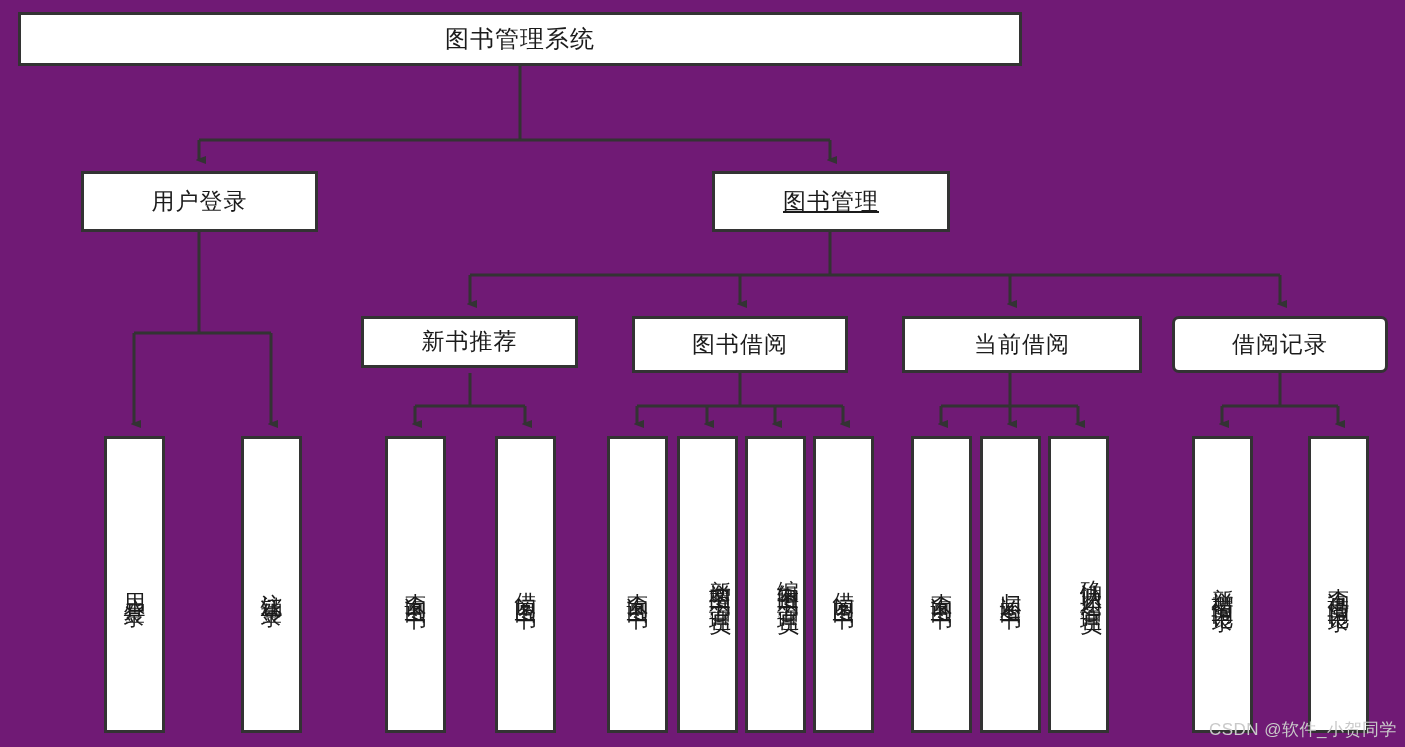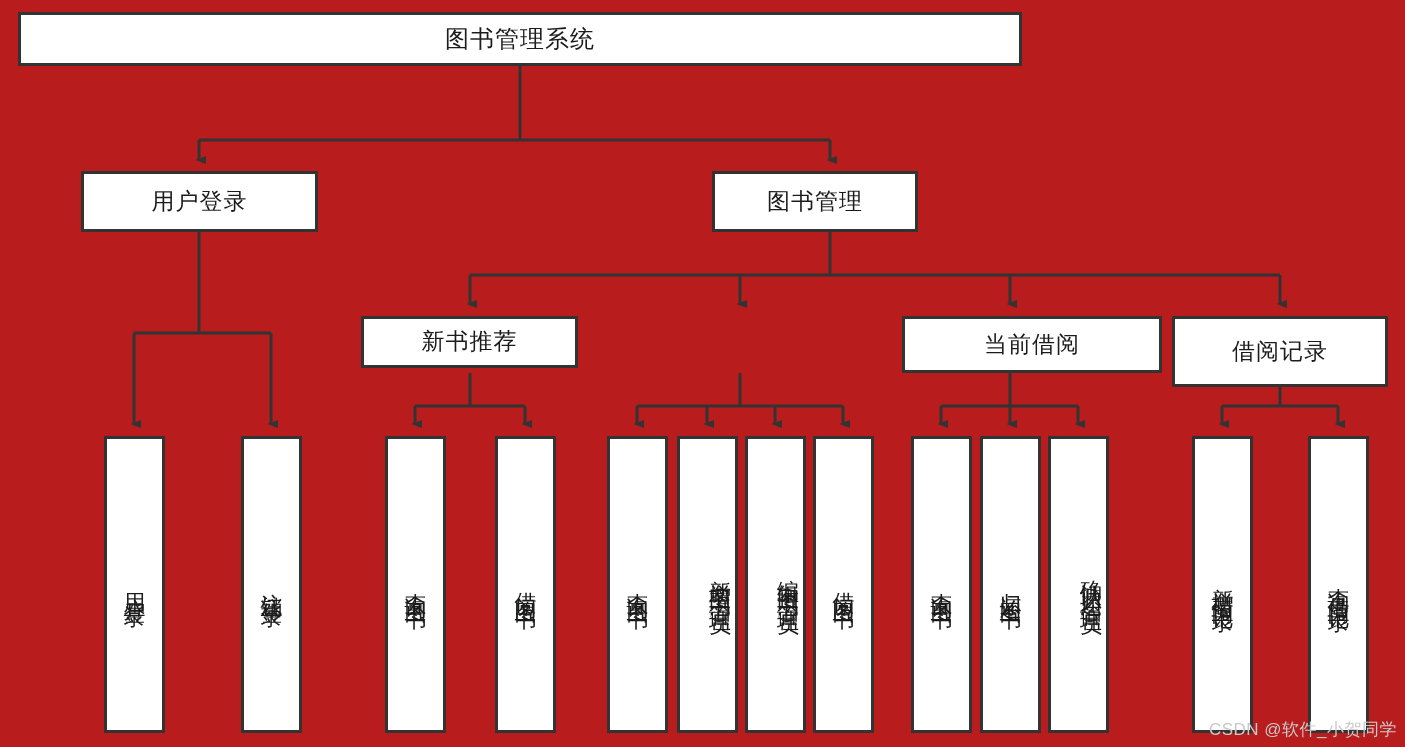--- a/index.html
+++ b/index.html
@@ -8,21 +8,21 @@
     padding: 0;
     background: #ffffff;
   }
   body {
     font-family: "Liberation Sans", "DejaVu Sans", sans-serif;
   }
   #canvas {
     position: relative;
     width: 1405px;
     height: 747px;
-    background: #b91c1c;
+    background: #701a75;
     overflow: hidden;
   }
   svg.connectors {
     position: absolute;
     left: 0;
     top: 0;
     width: 1405px;
     height: 747px;
     pointer-events: none;
   }
@@ -132,28 +132,29 @@
       <path d="M1222,406 L1338,406"></path>
       <path d="M1222,406 L1222,424" marker-end="url(#arrow)"></path>
       <path d="M1338,406 L1338,424" marker-end="url(#arrow)"></path>
     </g>
   </svg>
 
   <div class="node horizontal root" style="left:18px; top:12px; width:1004px; height:54px;">图书管理系统</div>
 
   <div class="node horizontal" style="left:81px; top:171px; width:237px; height:61px;">用户登录</div>
 
-  <div class="node horizontal" style="left:712px; top:171px; width:206px; height:61px;">图书管理</div>
+  <div class="node horizontal" style="left:712px; top:171px; width:238px; height:61px;text-decoration:underline;">图书管理</div>
 
   <div class="node horizontal" style="left:361px; top:316px; width:217px; height:52px;">新书推荐</div>
 
-
-  <div class="node horizontal" style="left:902px; top:316px; width:260px; height:57px;">当前借阅</div>
-
-  <div class="node horizontal" style="left:1172px; top:316px; width:216px; height:71px;">借阅记录</div>
+  <div class="node horizontal" style="left:632px; top:316px; width:216px; height:57px;">图书借阅</div>
+
+  <div class="node horizontal" style="left:902px; top:316px; width:240px; height:57px;">当前借阅</div>
+
+  <div class="node horizontal" style="left:1172px; top:316px; width:216px; height:57px;border-radius:7px;">借阅记录</div>
 
   <div class="node vertical centered" style="left:104px; top:436px; width:61px; height:297px;">
     <span class="vtext">用户登录</span>
   </div>
 
   <div class="node vertical centered" style="left:241px; top:436px; width:61px; height:297px;">
     <span class="vtext">注销登录</span>
   </div>
 
   <div class="node vertical centered" style="left:385px; top:436px; width:61px; height:297px;">

